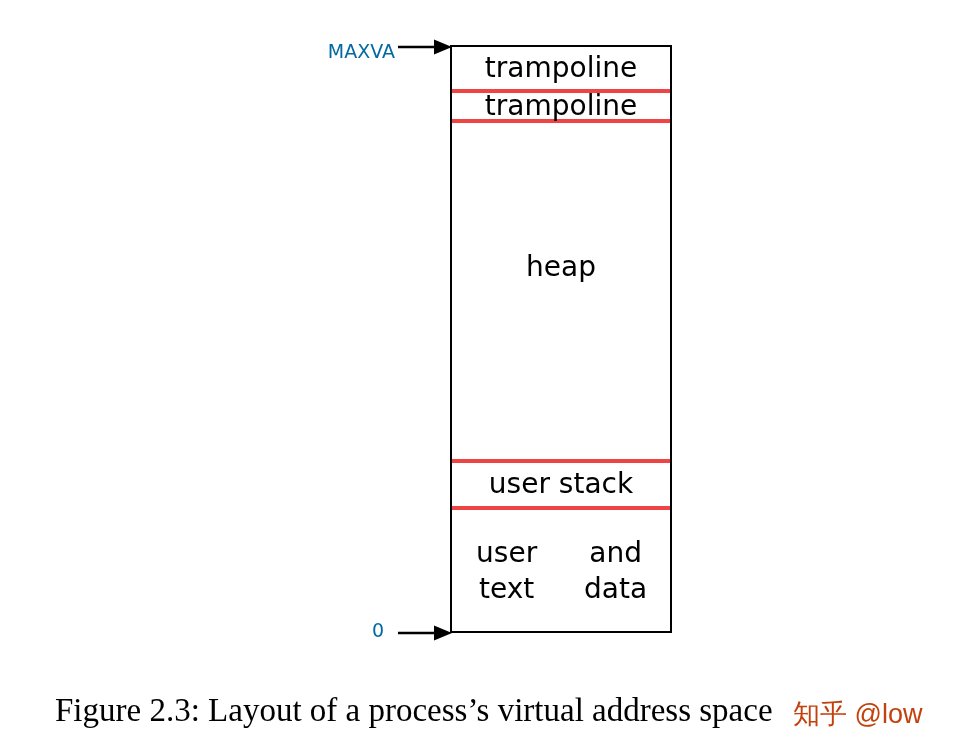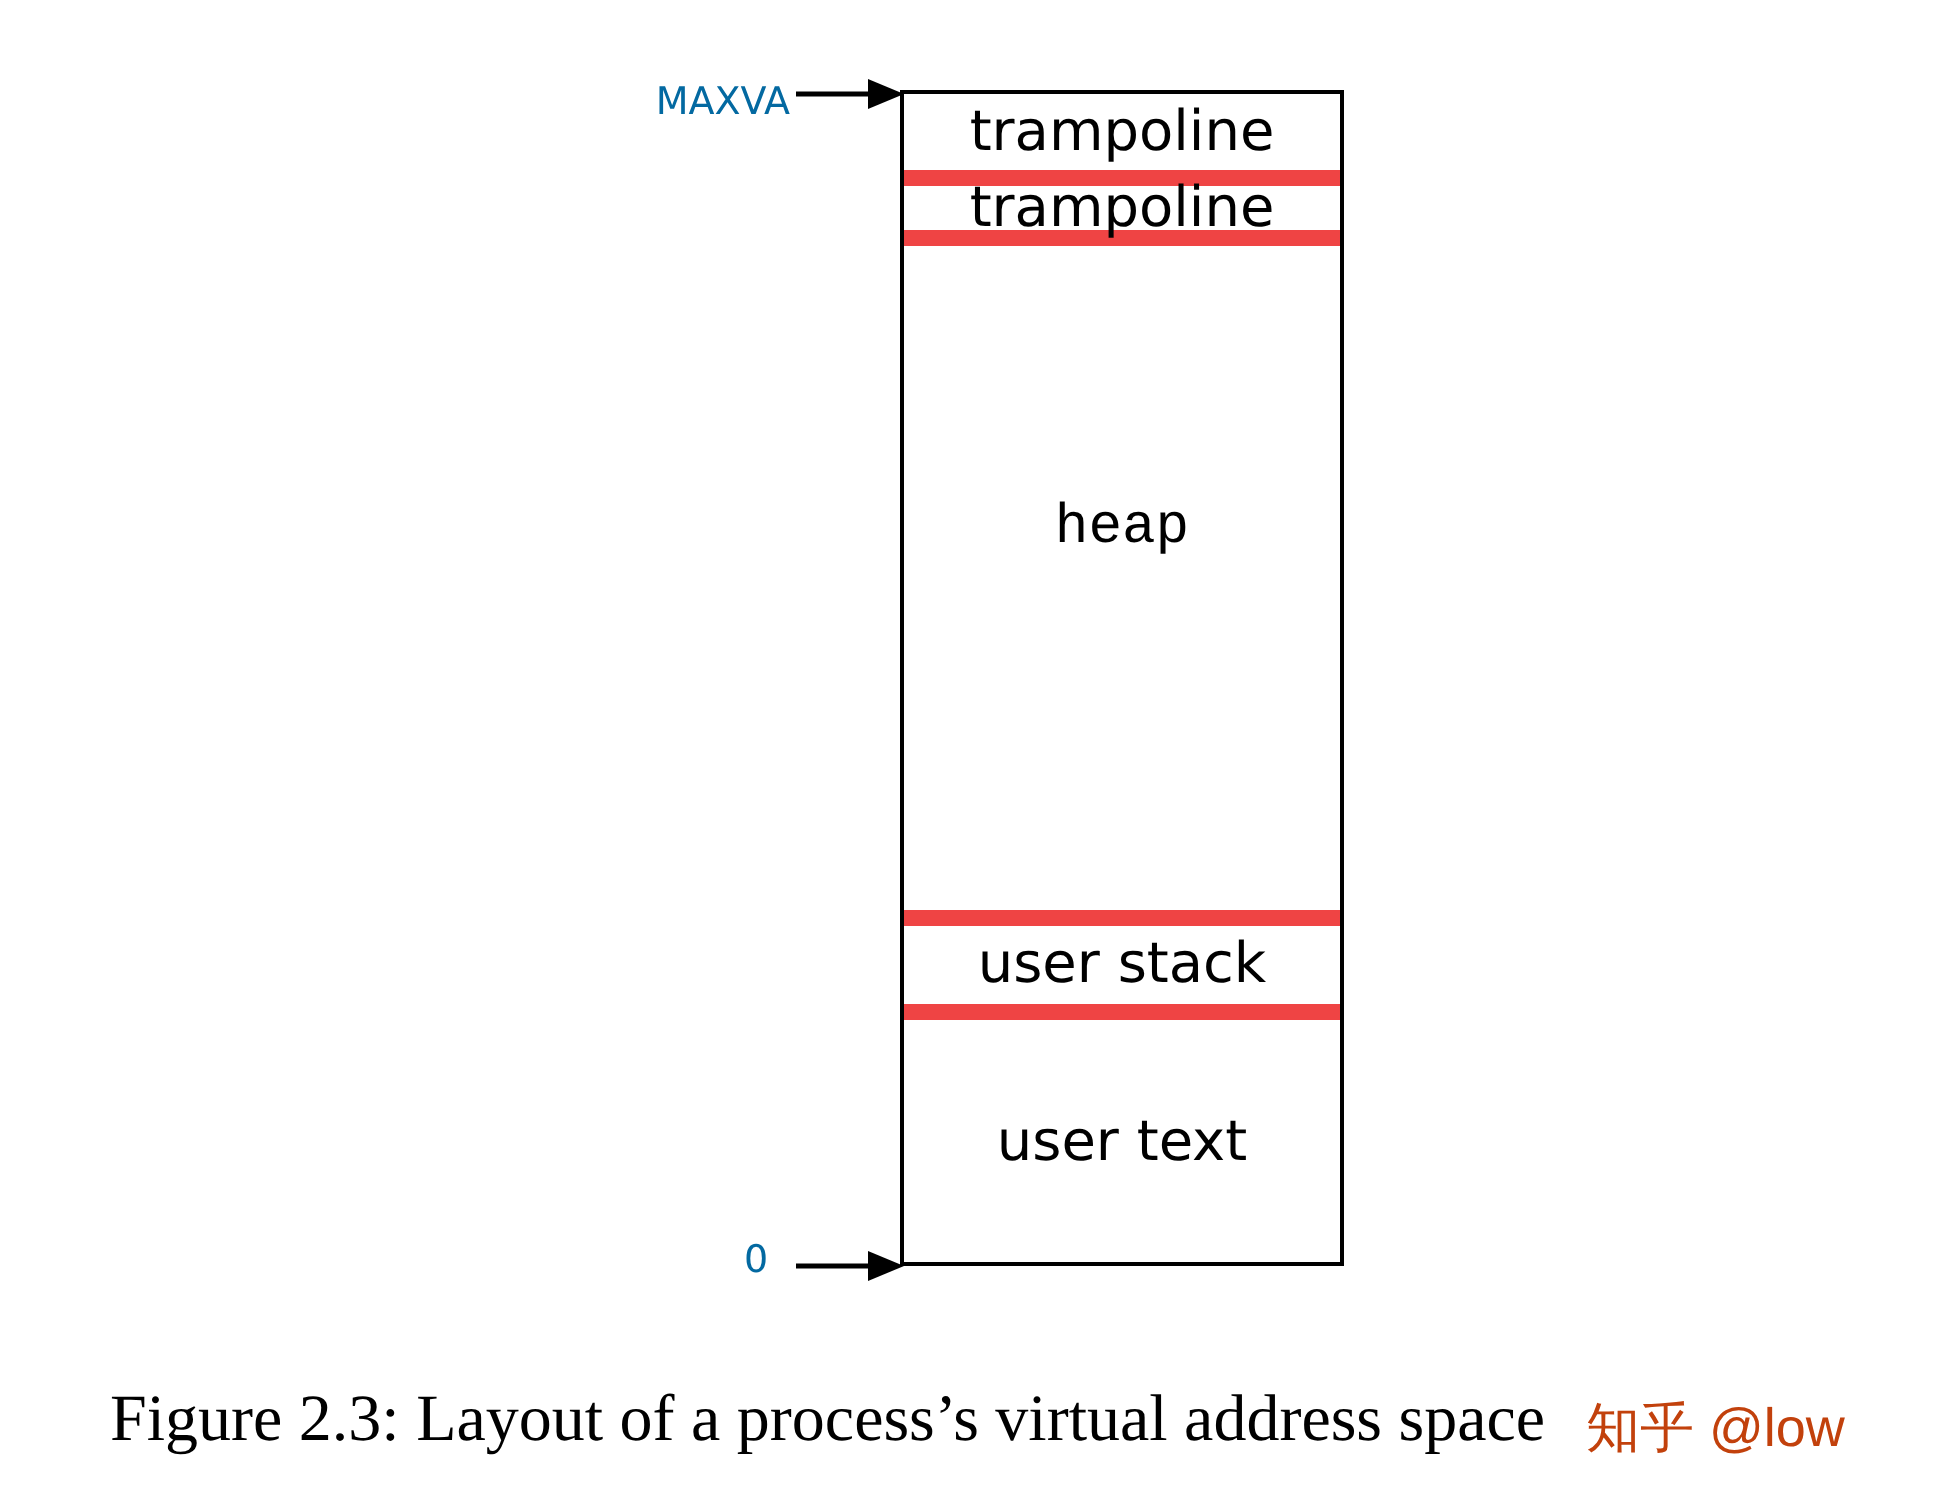--- a/index.html
+++ b/index.html
@@ -33,25 +33,25 @@
   .vas-section {
     box-sizing: border-box;
     display: flex;
     align-items: center;
     justify-content: center;
     font-size: 28px;
     line-height: 1.1;
     text-align: center;
   }
   .vas-section.divided {
-    border-bottom: 8px solid #ef4444;
+    border-bottom: 4px solid #ef4444;
   }
   .sec-trampoline { height: 46px; }
   .sec-trapframe  { height: 30px; }
-  .sec-heap       { height: 340px; padding-bottom: 48px; font-family: Liberation Mono, monospace; }
+  .sec-heap       { height: 340px; padding-bottom: 48px; }
   .sec-userstack  { height: 47px; }
   .sec-usertext   { flex: 1; flex-direction: row; line-height: 36px; }
 
   
   .side-label {
     position: absolute;
     font-size: 19px;
     line-height: 30px;
     color: #0369a1;
     white-space: nowrap;
@@ -128,20 +128,21 @@
       <span>trampoline</span>
     </div>
     <div class="vas-section divided sec-heap">
       <span>heap</span>
     </div>
     <div class="vas-section divided sec-userstack">
       <span>user stack</span>
     </div>
     <div class="vas-section sec-usertext">
       <span>user text</span>
+      <span>and data</span>
     </div>
   </div>
 
   <div class="watermark">知乎 @low</div>
 
   <div class="caption">Figure 2.3: Layout of a process’s virtual address space</div>
 
 </div>
 
 </body></html>

